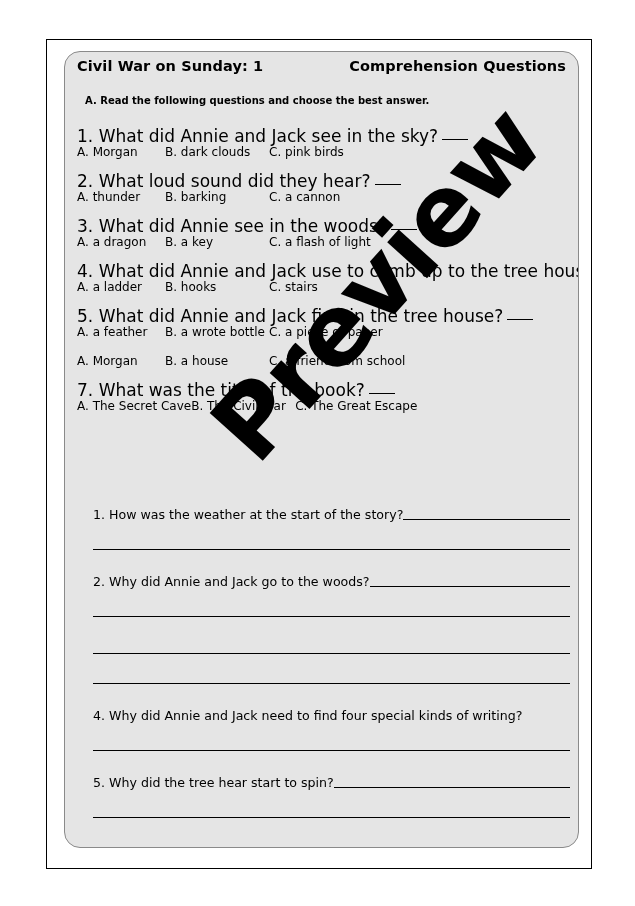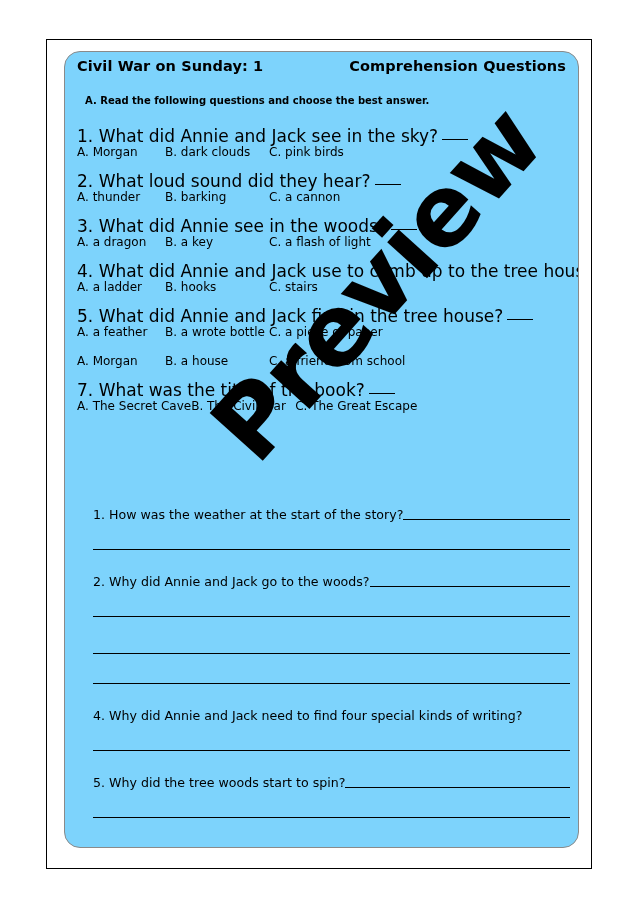--- a/index.html
+++ b/index.html
@@ -30,21 +30,21 @@
   }
   #worksheet-card {
     position: absolute;
     left: 64px;
     top: 51px;
     width: 515px;
     height: 797px;
     border: 1.1px solid #8a8a8a;
     border-radius: 16px;
     box-sizing: border-box;
-    background: #7dd3fc;
+    background: #e5e5e5;
     overflow: hidden;
   }
 
   
   #card-body {
     position: absolute;
     left: 0;
     top: 0;
     width: 515px;
     height: 797px;
@@ -228,21 +228,21 @@
           <div class="open-rule"></div>
         </div>
         <div class="open-item no-inline">
           <div class="open-row">
             <span class="open-q"><span>4. </span><span>Why did Annie and Jack need to find four special kinds of writing?</span></span>
           </div>
           <div class="open-rule"></div>
         </div>
         <div class="open-item">
           <div class="open-row">
-            <span class="open-q"><span>5. </span><span>Why did the tree woods start to spin?</span></span>
+            <span class="open-q"><span>5. </span><span>Why did the tree hear start to spin?</span></span>
             <span class="open-inline-rule"></span>
           </div>
           <div class="open-rule"></div>
         </div>
       </div>
 
   </div>
 
   <div id="preview-watermark">Preview</div>
 </div>

